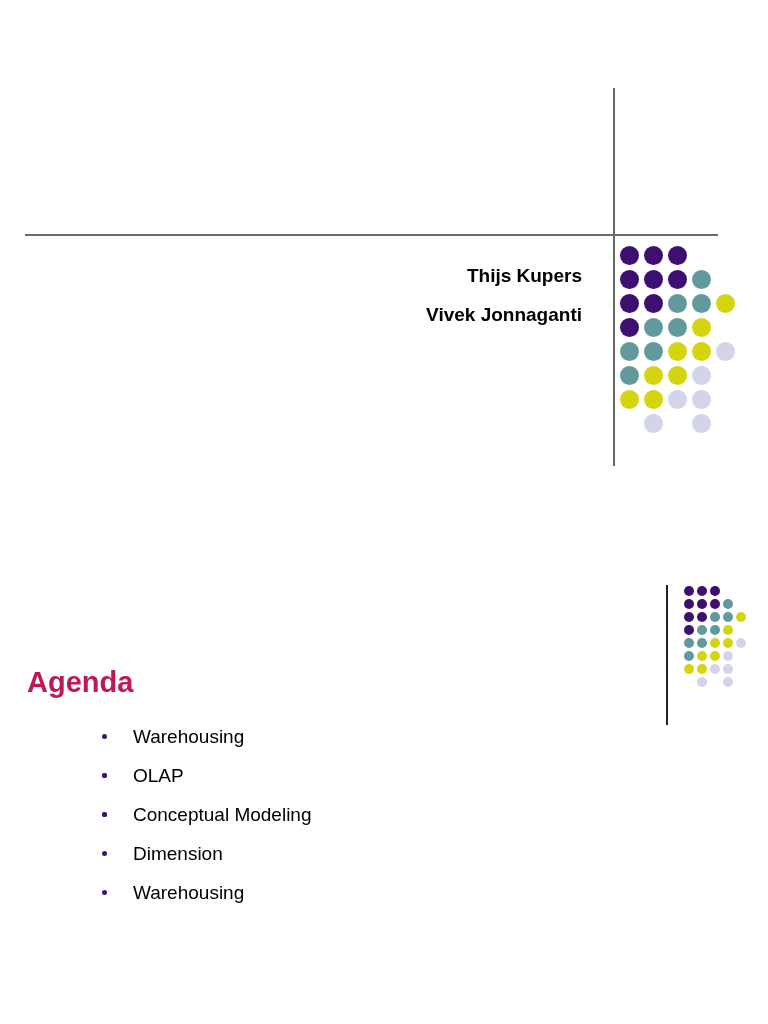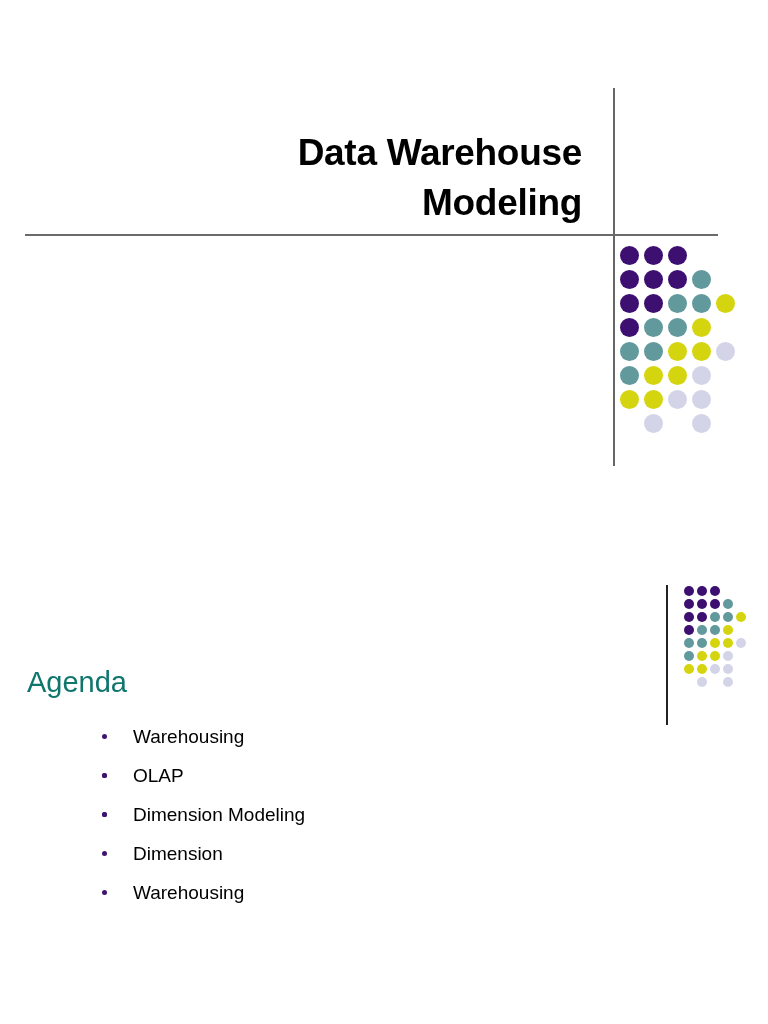--- a/index.html
+++ b/index.html
@@ -91,22 +91,22 @@
     width: 2px;
     height: 140px;
     background: #222222;
   }
 
   .agenda-heading {
     position: absolute;
     left: 27px;
     top: 152px;
     font-size: 29px;
-    font-weight: normal;
-    color: #0f766e;
+    font-weight: bold;
+    color: #be185d;
     line-height: 36px;
     white-space: nowrap;
   }
 
   .agenda-list {
     position: absolute;
     left: 98px;
     top: 205px;
     width: 560px;
     list-style: none;
@@ -154,25 +154,25 @@
   }
 </style>
 </head>
 <body>
 
 <section id="slide-title">
 
   <div class="rule-vertical"></div>
   <div class="rule-horizontal"></div>
 
-  <div class="title-block">
-    <div class="title-line">Data Warehouse</div>
-    <div class="title-line">Modeling</div>
+
+  <div class="authors-block">
+    <div class="author-line">Thijs Kupers</div>
+    <div class="author-line">Vivek Jonnaganti</div>
   </div>
-
 
   <div class="dot-grid" id="dot-grid-title">
       <span class="dot" style="width: 19px; height: 19px; left: 0px; top: 0px; background: rgb(61, 15, 112);"></span>
       <span class="dot" style="width: 19px; height: 19px; left: 24px; top: 0px; background: rgb(61, 15, 112);"></span>
       <span class="dot" style="width: 19px; height: 19px; left: 48px; top: 0px; background: rgb(61, 15, 112);"></span>
       <span class="dot" style="width: 19px; height: 19px; left: 0px; top: 24px; background: rgb(61, 15, 112);"></span>
       <span class="dot" style="width: 19px; height: 19px; left: 24px; top: 24px; background: rgb(61, 15, 112);"></span>
       <span class="dot" style="width: 19px; height: 19px; left: 48px; top: 24px; background: rgb(61, 15, 112);"></span>
       <span class="dot" style="width: 19px; height: 19px; left: 72px; top: 24px; background: rgb(97, 153, 156);"></span>
       <span class="dot" style="width: 19px; height: 19px; left: 0px; top: 48px; background: rgb(61, 15, 112);"></span>
@@ -207,21 +207,21 @@
 
   <div class="rule-vertical-small"></div>
 
   <div class="agenda-heading">Agenda</div>
 
   <ul class="agenda-list">
       <li class="agenda-item"><span class="bullet-dot" style="background: rgb(63, 20, 112);"></span><span>Warehousing</span></li>
       <li class="agenda-item"><span class="bullet-dot" style="background: rgb(63, 20, 112);"></span></li>
       <li class="agenda-item"><span class="bullet-dot" style="background: rgb(63, 20, 112);"></span><span>OLAP</span></li>
       <li class="agenda-item"><span class="bullet-dot" style="background: rgb(63, 20, 112);"></span></li>
-      <li class="agenda-item"><span class="bullet-dot" style="background: rgb(63, 20, 112);"></span><span>Dimension Modeling</span></li>
+      <li class="agenda-item"><span class="bullet-dot" style="background: rgb(63, 20, 112);"></span><span>Conceptual Modeling</span></li>
       <li class="agenda-item"><span class="bullet-dot" style="background: rgb(63, 20, 112);"></span><span>Dimension</span></li>
       <li class="agenda-item"><span class="bullet-dot" style="background: rgb(63, 20, 112);"></span><span>Warehousing</span></li>
     </ul>
 
   <div class="dot-grid" id="dot-grid-agenda">
       <span class="dot" style="width: 10px; height: 10px; left: 0px; top: 0px; background: rgb(61, 15, 112);"></span>
       <span class="dot" style="width: 10px; height: 10px; left: 13px; top: 0px; background: rgb(61, 15, 112);"></span>
       <span class="dot" style="width: 10px; height: 10px; left: 26px; top: 0px; background: rgb(61, 15, 112);"></span>
       <span class="dot" style="width: 10px; height: 10px; left: 0px; top: 13px; background: rgb(61, 15, 112);"></span>
       <span class="dot" style="width: 10px; height: 10px; left: 13px; top: 13px; background: rgb(61, 15, 112);"></span>

